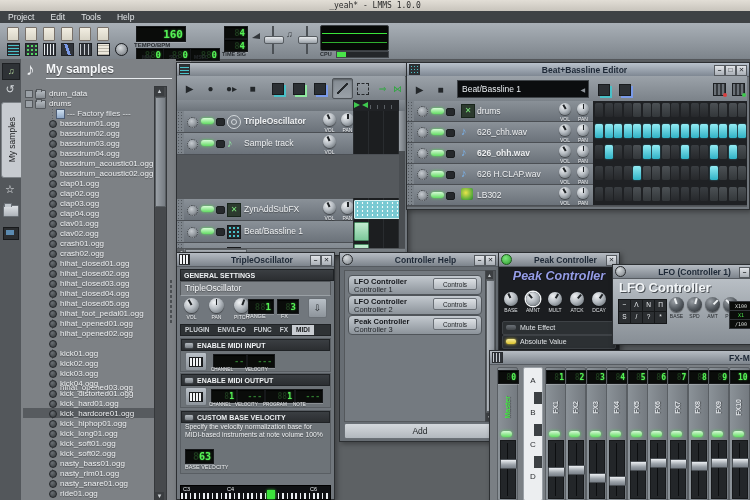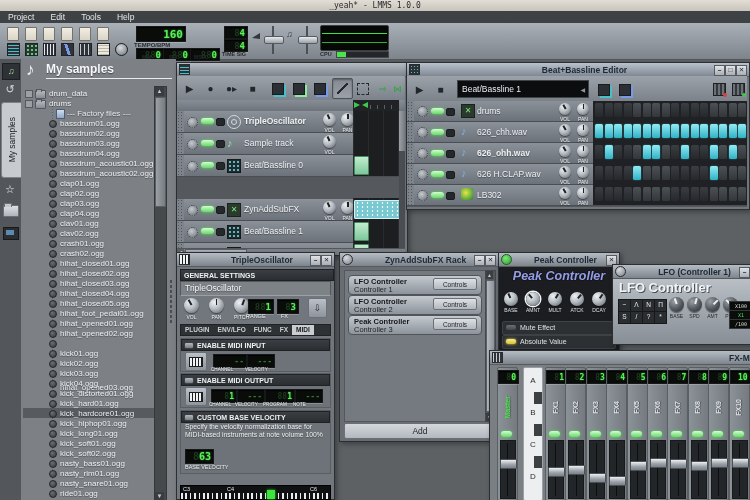--- a/index.html
+++ b/index.html
@@ -417,31 +417,20 @@
           <div class="led" style="left: 24px; top: 7px; width: 13px;"></div>
           <div class="lednub" style="left: 39px; top: 7px;"></div>
           <div class="abs" style="left: 50px; top: 4px; width: 12px; height: 12px; font-size: 11px; color: rgb(143, 232, 159); line-height: 12px;">♪</div>
           <div class="wlabel" style="left: 67px; top: 5px; font-size: 8.5px;">Sample track</div>
           <div class="knob" style="left: 146px; top: 2px; width: 13px; height: 13px;">
             <div class="ind" style="transform: rotate(-25deg);"></div>
           </div>
           <div class="wlabel" style="left: 138.5px; top: 16px; width: 28px; text-align: center; font-size: 5px;">VOL</div>
           <div style="position: absolute; left: 176px; top: -1px; width: 46px; height: 22px; background: repeating-linear-gradient(90deg, rgb(41, 44, 47) 0px, rgb(41, 44, 47) 1px, transparent 1px, transparent 15px) rgb(28, 30, 32);"></div>
         </div>
-        <div class="trow" style="left: 0px; top: 44px; width: 222px; height: 21px;">
-          <div class="grip"></div>
-          <div class="gear" style="left: 10px; top: 6px;"></div>
-          <div class="led" style="left: 24px; top: 7px; width: 13px;"></div>
-          <div class="lednub" style="left: 39px; top: 7px;"></div>
-          <div class="abs" style="left: 50px; top: 4px; width: 12px; height: 12px; background: radial-gradient(rgb(73, 192, 200) 32%, transparent 36%) 0% 0% / 4px 4px rgb(38, 41, 44); border: 1px solid rgb(23, 25, 27);"></div>
-          <div class="wlabel" style="left: 67px; top: 5px; font-size: 8.5px;">Beat/Bassline 0</div>
-          <div style="position: absolute; left: 176px; top: -1px; width: 46px; height: 22px; background: repeating-linear-gradient(90deg, rgb(41, 44, 47) 0px, rgb(41, 44, 47) 1px, transparent 1px, transparent 15px) rgb(28, 30, 32);">
-            <div style="position: absolute; left: 1px; top: 2px; width: 13px; height: 17px; background: linear-gradient(rgb(194, 236, 208), rgb(124, 200, 154)); border: 1px solid rgb(74, 138, 98); border-radius: 1px;"></div>
-          </div>
-        </div>
         <div class="trow" style="left: 0px; top: 88px; width: 222px; height: 21px;">
           <div class="grip"></div>
           <div class="gear" style="left: 10px; top: 6px;"></div>
           <div class="led" style="left: 24px; top: 7px; width: 13px;"></div>
           <div class="lednub" style="left: 39px; top: 7px;"></div>
           <div class="abs" style="left: 50px; top: 4px; width: 12px; height: 12px; background: rgb(44, 58, 46); border: 1px solid rgb(23, 36, 26); color: rgb(124, 232, 124); font-size: 8px; text-align: center; line-height: 11px;">✕</div>
           <div class="wlabel" style="left: 67px; top: 5px; font-size: 8.5px;">ZynAddSubFX</div>
           <div class="knob" style="left: 146px; top: 2px; width: 13px; height: 13px;">
             <div class="ind" style="transform: rotate(-25deg);"></div>
           </div>
@@ -794,21 +783,21 @@
         <div style="position: absolute; left: 86px; bottom: 0px; width: 8px; height: 9px; background: rgb(60, 228, 60); box-shadow: rgb(60, 228, 60) 0px 0px 3px;"></div>
         <div style="position: absolute; left: 2px; top: 0px; font-size: 5.5px; color: rgb(232, 236, 239);">C3</div>
         <div style="position: absolute; left: 46px; top: 0px; font-size: 5.5px; color: rgb(232, 236, 239);">C4</div>
         <div style="position: absolute; left: 129px; top: 0px; font-size: 5.5px; color: rgb(232, 236, 239);">C6</div>
       </div>
   </div>
 
   <div class="win" id="crack" style="left:339px;top:252px;width:158px;height:188px;background:#676d73;">
     <div class="wtitle">
       <div class="wicon" style="border-radius:50%;background:radial-gradient(circle at 35% 30%,#d8dcdf,#7a8086);"></div>
-      <div class="t">ZynAddSubFX Rack</div>
+      <div class="t">Controller Help</div>
       <div class="wbtn" style="right:13px;">–</div>
       <div class="wbtn" style="right:2px;">✕</div>
     </div>
     <div class="abs" id="crack-list" style="left:4px;top:17px;width:140px;height:150px;background:#747a80;border:1px solid #54585c;">
         <div style="position: absolute; left: 3px; top: 4px; width: 132px; height: 18px; border-radius: 4px; background: linear-gradient(rgb(195, 201, 207), rgb(140, 147, 154)); border: 1px solid rgb(80, 85, 90);">
           <div style="position: absolute; left: 5px; top: 1px; font-size: 7.5px; font-weight: bold; color: rgb(20, 22, 26);">LFO Controller</div>
           <div style="position: absolute; left: 5px; top: 9px; font-size: 7.5px; color: rgb(35, 38, 42);">Controller 1</div>
           <div class="tbtn" style="left: 84px; top: 2px; width: 42px; height: 10px; font-size: 6.5px; background: linear-gradient(rgb(221, 225, 229), rgb(178, 184, 190));">Controls</div>
         </div>
         <div style="position: absolute; left: 3px; top: 24px; width: 132px; height: 18px; border-radius: 4px; background: linear-gradient(rgb(195, 201, 207), rgb(140, 147, 154)); border: 1px solid rgb(80, 85, 90);">

